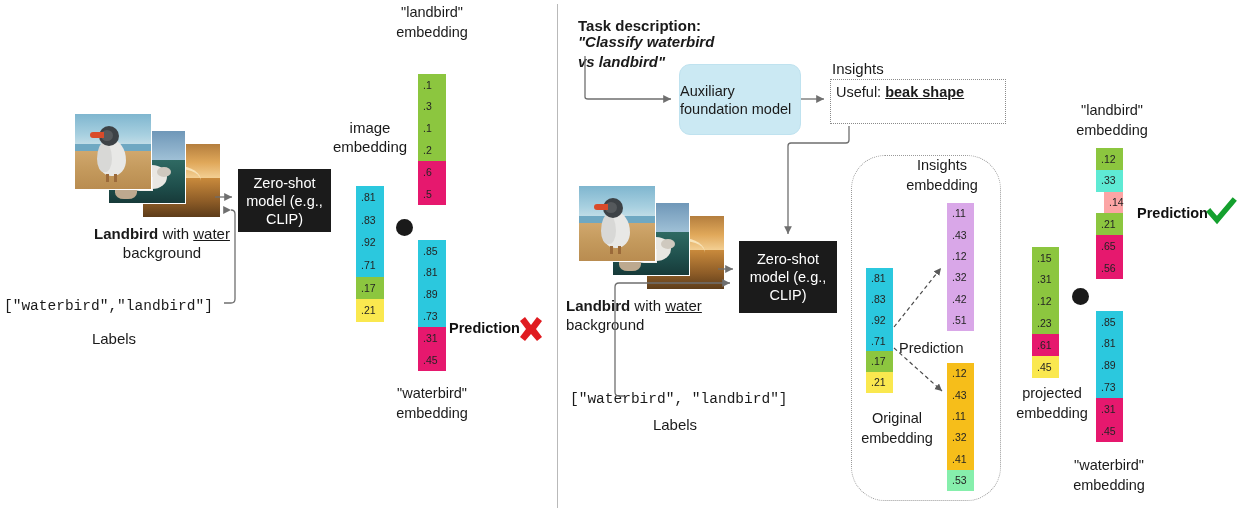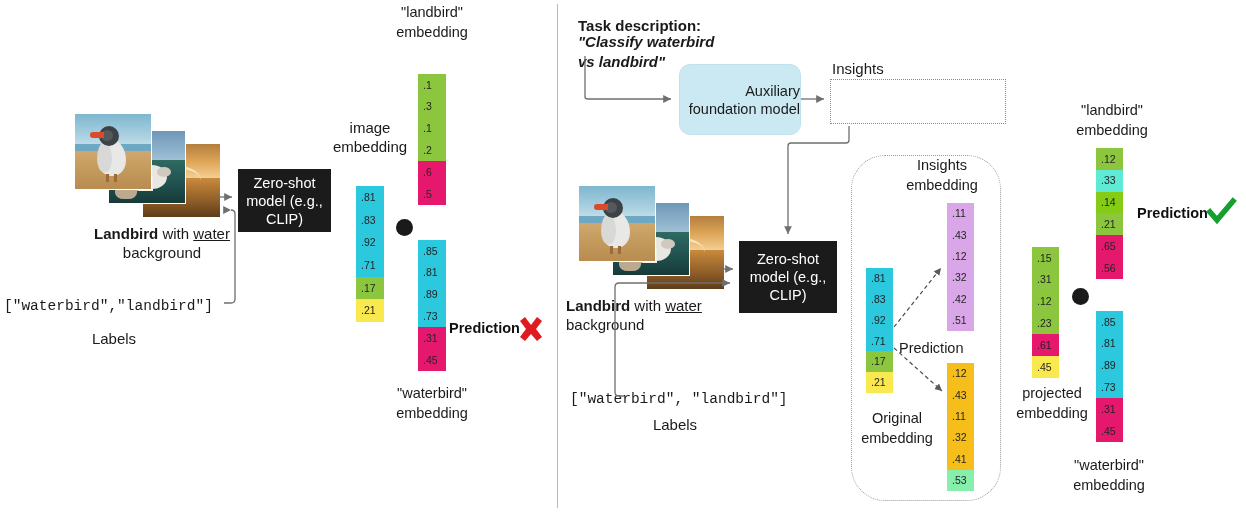--- a/index.html
+++ b/index.html
@@ -34,21 +34,21 @@
     background:#1b1b1b;color:#ffffff;
     display:flex;align-items:center;justify-content:center;
     text-align:center;font-size:14.5px;line-height:18px;
     padding:2px 4px;box-sizing:border-box;
   }
 
   
   #aux-box{
     left:679px;top:64px;width:120px;height:69px;
     background:#cbe9f3;border:1px solid #bfe2ef;border-radius:11px;
-    display:flex;align-items:center;justify-content:center;text-align:right;
+    display:flex;align-items:center;justify-content:center;text-align:left;
     font-size:14.5px;line-height:18px;color:#1a1a1a;
   }
 
   
   #insights-box{
     left:830px;top:79px;width:176px;height:45px;
     border:1.4px dotted #8a8a8a;box-sizing:border-box;
     padding:2px 5px;font-size:14.5px;line-height:21px;
   }
   #insights-box b{font-weight:bold;text-decoration:underline;}
@@ -174,20 +174,21 @@
   </g>
 </svg>
 
 <div class="abs lbl" id="task-desc-title" style="left:578px;top:16px;font-weight:bold;">Task description:</div>
 <div class="abs lbl" id="task-desc-quote" style="left:578px;top:32px;width:152px;font-style:italic;font-weight:600;line-height:20px;">"Classify waterbird vs landbird"</div>
 
 <div class="abs" id="aux-box">Auxiliary foundation model</div>
 
 <div class="abs lbl" id="insights-title" style="left:832px;top:59px;">Insights</div>
 <div class="abs" id="insights-box">
+  <div><span>Useful: </span><b>beak shape</b></div>
 </div>
 
 <div class="abs" id="right-image-stack" style="left:578px;top:185px;width:168px;height:106px;">
   <div class="photo" style="left:68px;top:30px;width:77px;height:73px;">
     <div class="ph-sky" style="background:linear-gradient(#b47e3e,#e0a85a 55%,#f3cf93);"></div>
     <div class="ph-gnd" style="background:linear-gradient(#c98a3c,#8d5c27 60%,#5d3c19);"></div>
     <div style="position:absolute;left:14px;top:22px;width:44px;height:12px;
                 border-top:3px solid #f7e3b8;border-radius:50%/100% 100% 0 0;"></div>
   </div>
   <div class="photo" style="left:34px;top:17px;width:76px;height:72px;">
@@ -272,21 +273,21 @@
     <div class="cell" style="background: rgb(250, 232, 79); height: 16.6667%;">.45</div>
   </div>
 <div class="abs ctr" id="projected-label" style="left:1000px;top:383px;width:104px;font-size:14.5px;line-height:20px;white-space:pre-line;">projected
 embedding</div>
 
 <div class="abs ctr" id="right-landbird-label" style="left:1049px;top:100px;width:126px;font-size:14.5px;line-height:20px;white-space:pre-line;">"landbird"
 embedding</div>
 <div class="bar" id="right-landbird-bar" style="left:1096px;top:148px;width:27px;height:131px;">
     <div class="cell" style="background: rgb(140, 198, 63); height: 16.6667%;">.12</div>
     <div class="cell" style="background: #5eead4; height: 16.6667%;">.33</div>
-    <div class="cell" style="background: #84cc16; height: 16.6667%;">.14</div>
+    <div class="cell" style="background: #fca5a5; height: 16.6667%; margin-left: 8px;">.14</div>
     <div class="cell" style="background: rgb(140, 198, 63); height: 16.6667%;">.21</div>
     <div class="cell" style="background: rgb(230, 24, 110); height: 16.6667%;">.65</div>
     <div class="cell" style="background: rgb(230, 24, 110); height: 16.6667%;">.56</div>
   </div>
 
 <div class="bar" id="right-waterbird-bar" style="left:1096px;top:311px;width:27px;height:131px;">
     <div class="cell" style="background: rgb(43, 200, 222); height: 16.6667%;">.85</div>
     <div class="cell" style="background: rgb(43, 200, 222); height: 16.6667%;">.81</div>
     <div class="cell" style="background: rgb(43, 200, 222); height: 16.6667%;">.89</div>
     <div class="cell" style="background: rgb(43, 200, 222); height: 16.6667%;">.73</div>

